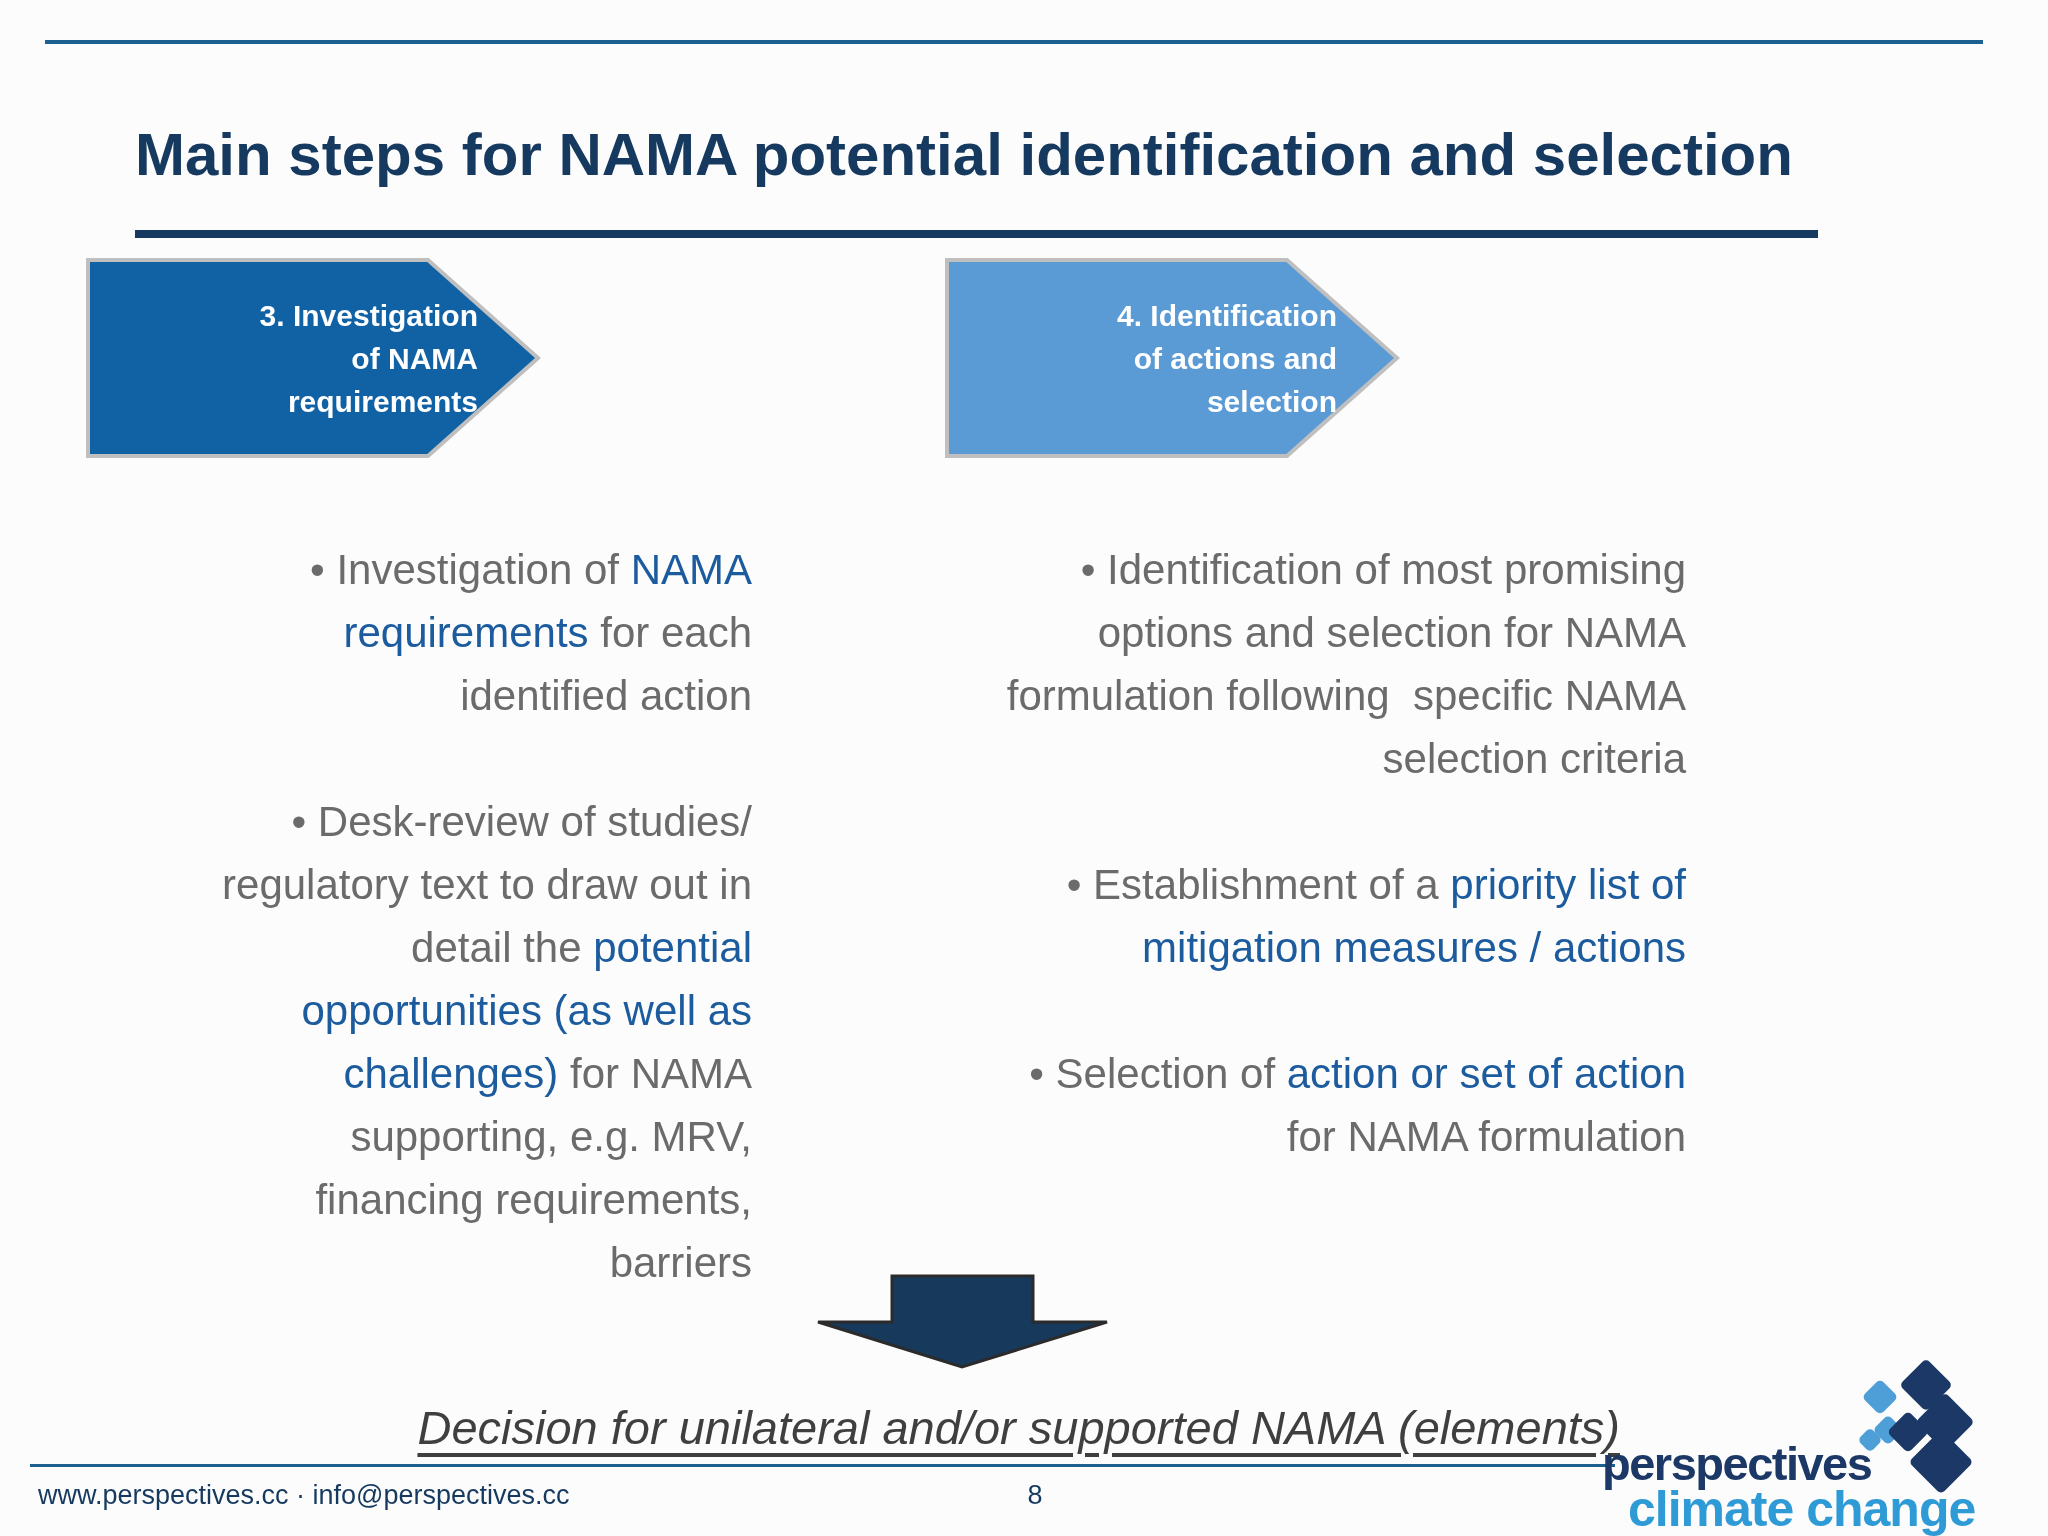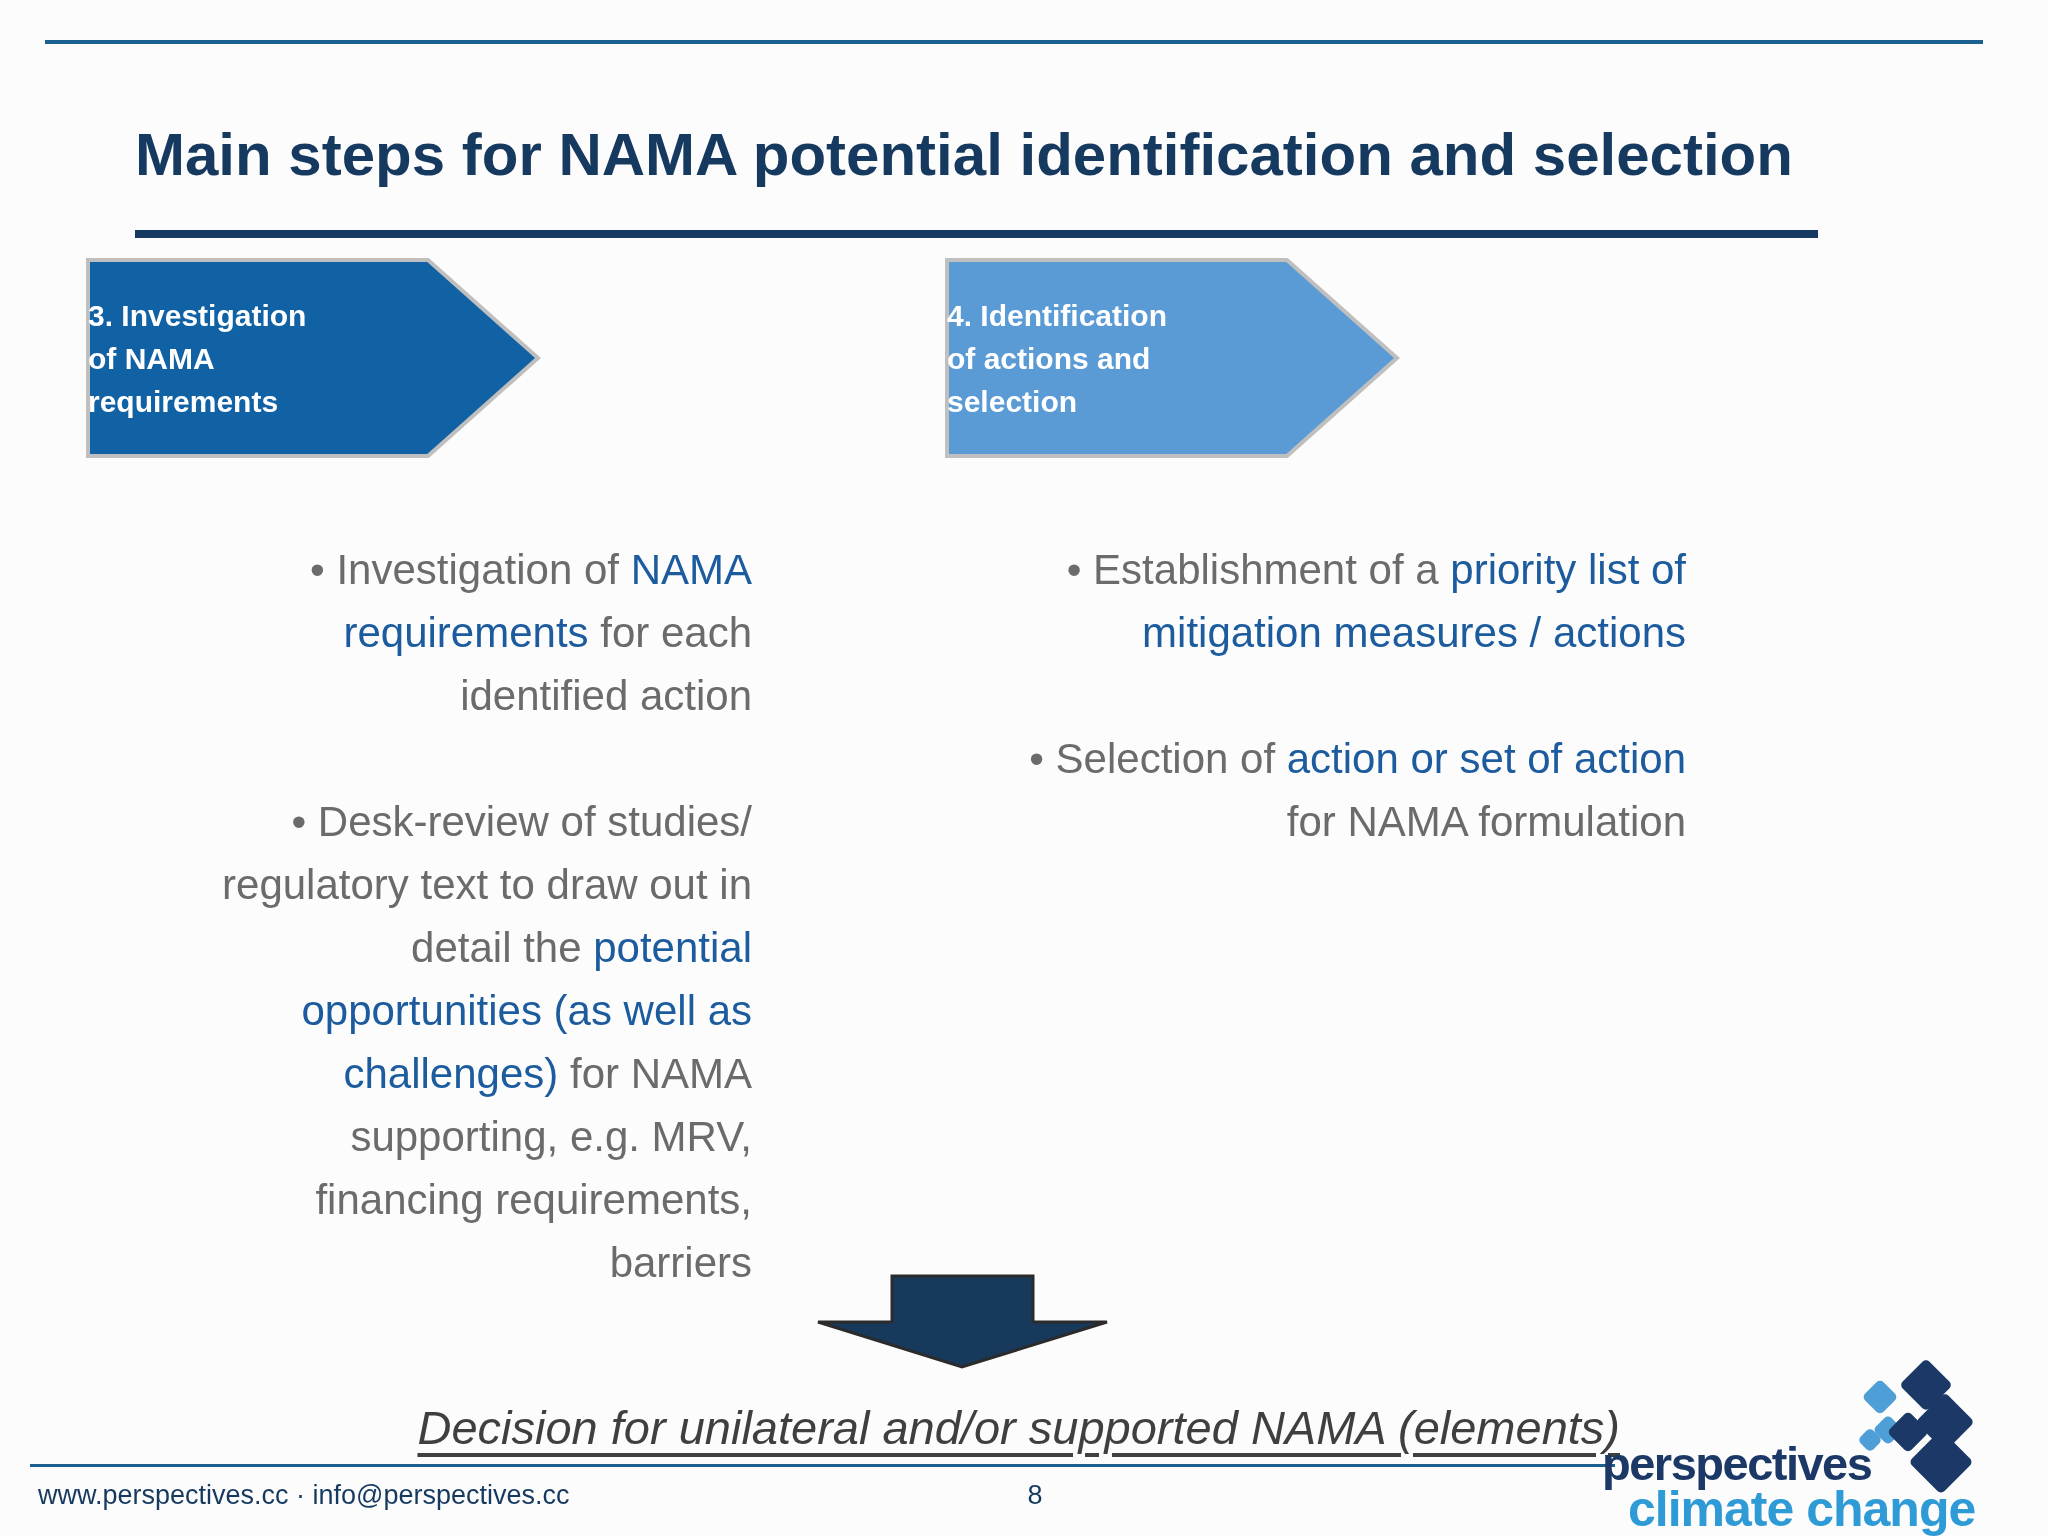--- a/index.html
+++ b/index.html
@@ -20,21 +20,21 @@
   body{font-family:"Liberation Sans","DejaVu Sans",sans-serif;background:#FAFAFA;}
   .slide{position:absolute;left:0;top:0;width:2048px;height:1536px;background:#FCFCFC;overflow:hidden;}
 
   .top-line{position:absolute;left:45px;top:40px;width:1938px;height:4px;background:var(--rule-blue);}
   .title{position:absolute;left:135px;top:118px;width:1800px;font-size:60px;line-height:74px;color:var(--navy);font-weight:700;white-space:nowrap;}
   .title-underline{position:absolute;left:135px;top:230px;width:1683px;height:8px;background:var(--navy);}
 
   .arrow-svg{position:absolute;top:258px;width:456px;height:200px;}
   .arrow-svg.left{left:86px;}
   .arrow-svg.right{left:945px;}
-  .arrow-label{position:absolute;top:294px;width:390px;height:130px;color:#FFFFFF;font-weight:700;font-size:30px;line-height:43px;text-align:left;white-space:pre-line;}
+  .arrow-label{position:absolute;top:294px;width:390px;height:130px;color:#FFFFFF;font-weight:700;font-size:30px;line-height:43px;text-align:right;white-space:pre-line;}
   .arrow-label.left{left:88px;}
   .arrow-label.right{left:947px;}
 
   .col{position:absolute;top:538px;font-size:42px;line-height:63px;color:var(--gray);text-align:right;}
   .col.left{left:112px;width:640px;}
   .col.right{left:986px;width:700px;}
   .bullet{white-space:pre-wrap;margin:0 0 63px 0;}
   .bullet:last-child{margin-bottom:3px;}
   .seg-gray{color:var(--gray);}
   .seg-blue{color:var(--blue);}
@@ -93,20 +93,24 @@
       <p class="bullet"><span class="seg-gray">• </span><span class="seg-gray">Desk-review of studies/
 regulatory text to draw out in
 detail the </span><span class="seg-blue">potential
 opportunities (as well as
 challenges)</span><span class="seg-gray"> for NAMA
 supporting, e.g. MRV,
 financing requirements,
 barriers</span></p>
     </div>
   <div class="col right">
+      <p class="bullet"><span class="seg-gray">• </span><span class="seg-gray">Identification of most promising
+options and selection for NAMA
+formulation following  specific NAMA
+selection criteria</span></p>
       <p class="bullet"><span class="seg-gray">• </span><span class="seg-gray">Establishment of a </span><span class="seg-blue">priority list of
 mitigation measures / actions</span></p>
       <p class="bullet"><span class="seg-gray">• </span><span class="seg-gray">Selection of </span><span class="seg-blue">action or set of action</span><span class="seg-gray">
 for NAMA formulation</span></p>
     </div>
 
   <svg class="down-arrow" viewBox="0 0 300 100">
     <polygon points="82,4 223,4 223,50 297,50 152,95 8,50 82,50" fill="var(--downarrow)" stroke="#2B2B2B" stroke-width="3" stroke-linejoin="miter"></polygon>
   </svg>
 

